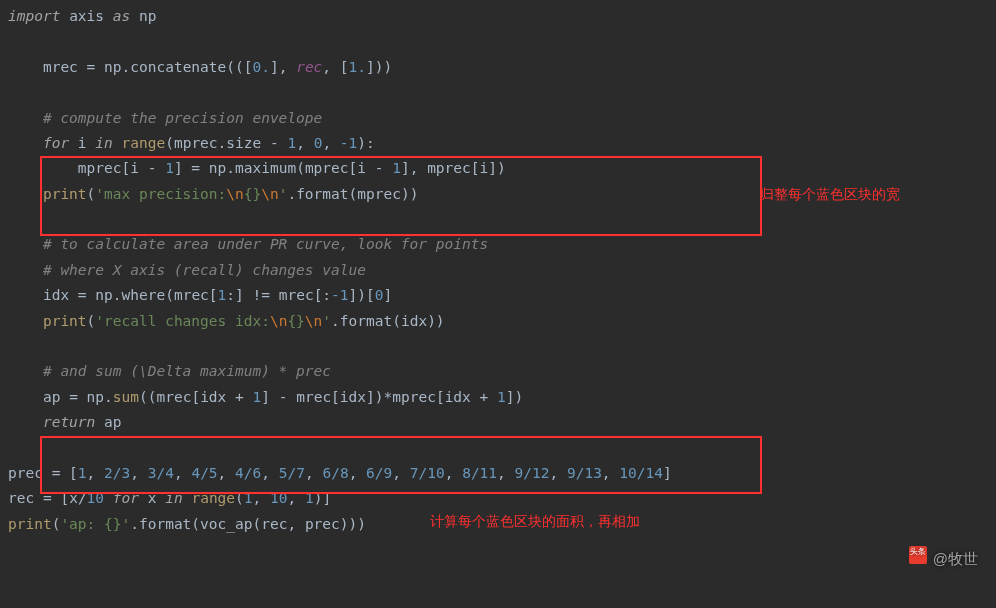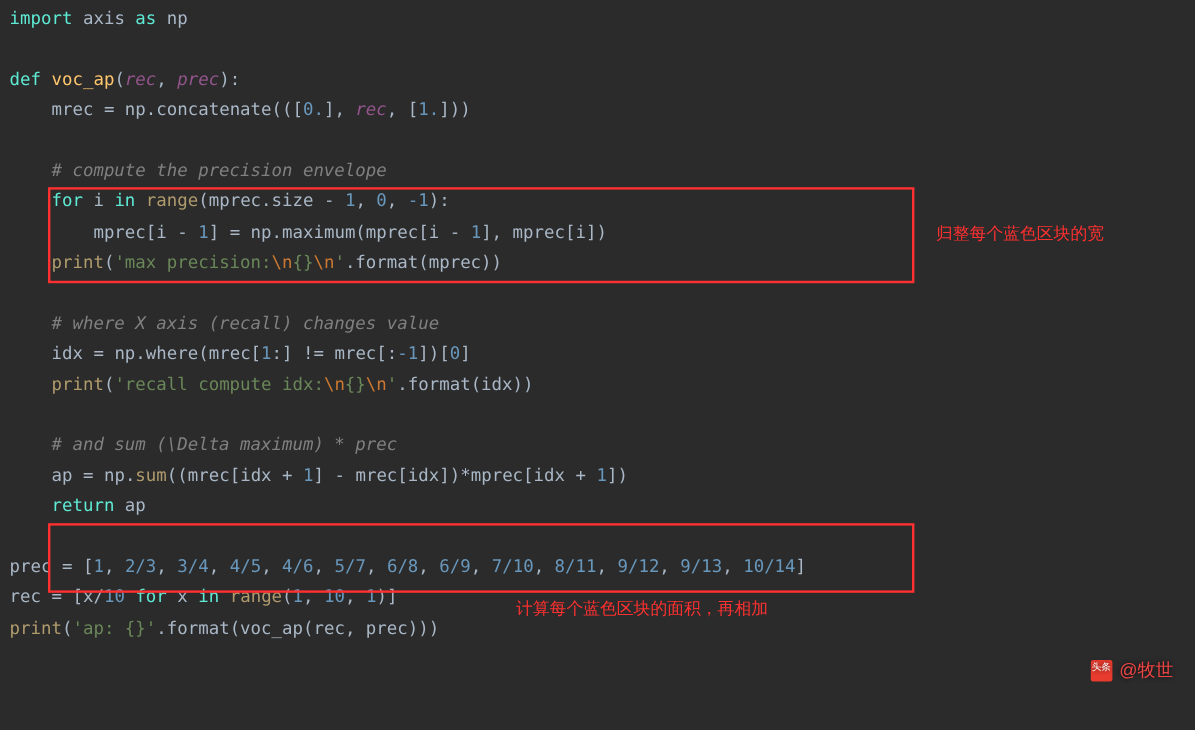--- a/index.html
+++ b/index.html
@@ -14,21 +14,21 @@
     position: relative;
     overflow: hidden;
     font-style: normal;
   }
   .code-area {
     position: relative;
     padding: 4px 8px;
   }
   .line { white-space: pre; }
 
-  .kw   { color: #5eead4; }                       
+  .kw   { color: #a3a3a3; font-style: italic; }                       
   .fn   { color: #ffc66d; }                       
   .id   { color: #a9b7c6; }                       
   .num  { color: #6897bb; }                       
   .op   { color: #a9b7c6; }                       
   .cmt  { color: #808080; font-style: italic; }   
   .par  { color: #94558d; font-style: italic; }   
   .call { color: #b09b6d; }                       
   .np   { color: #a9b7c6; }
   .dot  { color: #a9b7c6; }
   .esc  { color: #cc7832; }                       
@@ -44,26 +44,25 @@
     color: #ff3030;
     font-family: "SimSun","Songti SC","Microsoft YaHei",sans-serif;
     font-size: 14px;
     line-height: 1.3;
     pointer-events: none;
   }
   .watermark {
     position: absolute;
     right: 18px;
     bottom: 36px;
-    color: #ef4444;
+    color: #a3a3a3;
     font-family: "Microsoft YaHei","PingFang SC",sans-serif;
     font-size: 15px;
     text-shadow: 0 0 4px rgba(0,0,0,0.8);
     display: flex;
-    align-items: center;
     gap: 6px;
     padding-left: 14px;
   }
   .wm-logo {
     width: 18px; height: 18px;
     background: #e83c2e;
     display: inline-block;
     border-radius: 2px;
     position: relative;
   }
@@ -78,42 +77,42 @@
 </style>
 </head>
 <body>
 
 <div class="code-area">
 
 <div class="line"><span class="kw">import</span> <span class="id">axis</span> <span class="kw">as</span> <span class="id">np</span></div>
 
 <div class="line"> </div>
 
-<div class="line"><span class="kw">def</span> <span class="fn">voc_ap</span><span class="op">(</span><span class="par">rec</span><span class="op">, </span><span class="par">prec</span><span class="op">):</span></div>
 
 <div class="line">    <span class="id">mrec</span> <span class="op">=</span> <span class="np">np</span><span class="dot">.</span><span class="id">concatenate</span><span class="op">(([</span><span class="num">0.</span><span class="op">], </span><span class="par">rec</span><span class="op">, [</span><span class="num">1.</span><span class="op">]))</span></div>
 
 
 <div class="line"> </div>
 
 <div class="line">    <span class="cmt"># compute the precision envelope</span></div>
 
 <div class="line">    <span class="kw">for</span> <span class="id">i</span> <span class="kw">in</span> <span class="call">range</span><span class="op">(</span><span class="id">mprec</span><span class="dot">.</span><span class="id">size</span> <span class="op">-</span> <span class="num">1</span><span class="op">, </span><span class="num">0</span><span class="op">, </span><span class="num">-1</span><span class="op">):</span></div>
 
 <div class="line">        <span class="id">mprec</span><span class="op">[</span><span class="id">i</span> <span class="op">-</span> <span class="num">1</span><span class="op">] = </span><span class="np">np</span><span class="dot">.</span><span class="id">maximum</span><span class="op">(</span><span class="id">mprec</span><span class="op">[</span><span class="id">i</span> <span class="op">-</span> <span class="num">1</span><span class="op">], </span><span class="id">mprec</span><span class="op">[</span><span class="id">i</span><span class="op">])</span></div>
 
 <div class="line">    <span class="call">print</span><span class="op">(</span><span class="sq">'max precision:</span><span class="esc">\n</span><span class="sq">{}</span><span class="esc">\n</span><span class="sq">'</span><span class="dot">.</span><span class="id">format</span><span class="op">(</span><span class="id">mprec</span><span class="op">))</span></div>
 
 <div class="line"> </div>
 
+<div class="line">    <span class="cmt"># to calculate area under PR curve, look for points</span></div>
 <div class="line">    <span class="cmt"># where X axis (recall) changes value</span></div>
 
 <div class="line">    <span class="id">idx</span> <span class="op">=</span> <span class="np">np</span><span class="dot">.</span><span class="id">where</span><span class="op">(</span><span class="id">mrec</span><span class="op">[</span><span class="num">1</span><span class="op">:] != </span><span class="id">mrec</span><span class="op">[:</span><span class="num">-1</span><span class="op">])[</span><span class="num">0</span><span class="op">]</span></div>
 
-<div class="line">    <span class="call">print</span><span class="op">(</span><span class="sq">'recall compute idx:</span><span class="esc">\n</span><span class="sq">{}</span><span class="esc">\n</span><span class="sq">'</span><span class="dot">.</span><span class="id">format</span><span class="op">(</span><span class="id">idx</span><span class="op">))</span></div>
+<div class="line">    <span class="call">print</span><span class="op">(</span><span class="sq">'recall changes idx:</span><span class="esc">\n</span><span class="sq">{}</span><span class="esc">\n</span><span class="sq">'</span><span class="dot">.</span><span class="id">format</span><span class="op">(</span><span class="id">idx</span><span class="op">))</span></div>
 
 <div class="line"> </div>
 
 <div class="line">    <span class="cmt"># and sum (\Delta maximum) * prec</span></div>
 
 <div class="line">    <span class="id">ap</span> <span class="op">=</span> <span class="np">np</span><span class="dot">.</span><span class="call">sum</span><span class="op">((</span><span class="id">mrec</span><span class="op">[</span><span class="id">idx</span> <span class="op">+</span> <span class="num">1</span><span class="op">] - </span><span class="id">mrec</span><span class="op">[</span><span class="id">idx</span><span class="op">])*</span><span class="id">mprec</span><span class="op">[</span><span class="id">idx</span> <span class="op">+</span> <span class="num">1</span><span class="op">])</span></div>
 
 <div class="line">    <span class="kw">return</span> <span class="id">ap</span></div>
 
 <div class="line"> </div>
@@ -122,19 +121,19 @@
 
 <div class="line"><span class="id">rec</span> <span class="op">= [</span><span class="id">x</span><span class="op">/</span><span class="num">10</span> <span class="kw">for</span> <span class="id">x</span> <span class="kw">in</span> <span class="call">range</span><span class="op">(</span><span class="num">1</span><span class="op">, </span><span class="num">10</span><span class="op">, </span><span class="num">1</span><span class="op">)]</span></div>
 
 <div class="line"><span class="call">print</span><span class="op">(</span><span class="sq">'ap: {}'</span><span class="dot">.</span><span class="id">format</span><span class="op">(</span><span class="id">voc_ap</span><span class="op">(</span><span class="id">rec</span><span class="op">, </span><span class="id">prec</span><span class="op">)))</span></div>
 
 </div>
 
 <div class="box" style="left:40px; top:156px; width:722px; height:80px;"></div>
 <div class="box" style="left:40px; top:436px; width:722px; height:58px;"></div>
 
-<div class="anno" style="left:780px; top:185px;">归整每个蓝色区块的宽</div>
-<div class="anno" style="left:430px; top:498px;">计算每个蓝色区块的面积，再相加</div>
+<div class="anno" style="left:760px; top:185px;">归整每个蓝色区块的宽</div>
+<div class="anno" style="left:430px; top:512px;">计算每个蓝色区块的面积，再相加</div>
 
 <div class="watermark">
   <span class="wm-logo"></span>
   <span>@牧世</span>
 </div>
 
 </body></html>

